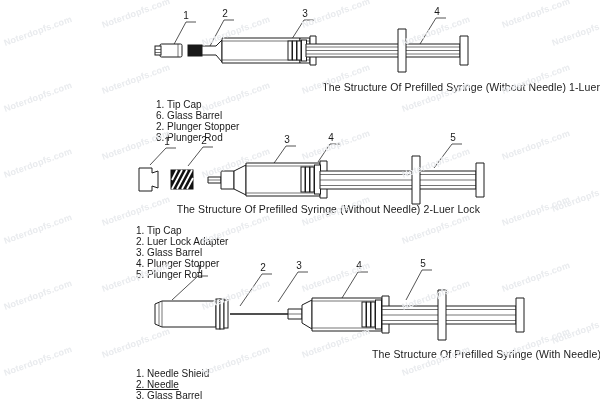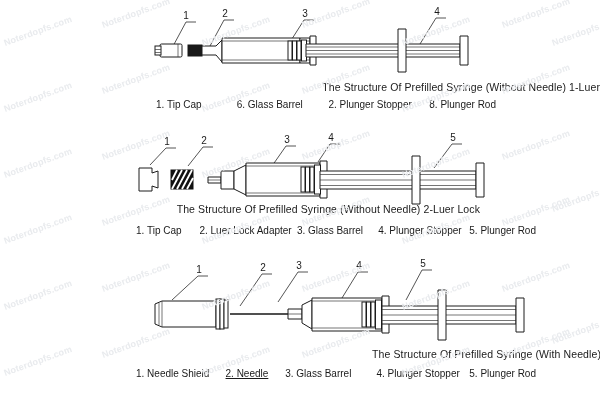--- a/index.html
+++ b/index.html
@@ -52,20 +52,21 @@
     text-align: right;
     letter-spacing: 0.1px;
   }
   .cap-row {
     position: absolute;
     z-index: 3;
     font-size: 10px;
     color: #1a1a1a;
     white-space: nowrap;
     display: flex;
+    flex-direction: column;
   }
   .cap-row span { display: inline-block; }
   .lead-num {
     font-size: 10px;
     fill: #1a1a1a;
     font-family: "Liberation Sans", sans-serif;
   }
   .ln { stroke: #2a2a2a; fill: none; stroke-width: 0.8; }
   .part { stroke: #1c1c1c; fill: #ffffff; stroke-width: 1; }
   .part-thin { stroke: #3a3a3a; fill: none; stroke-width: 0.7; }

